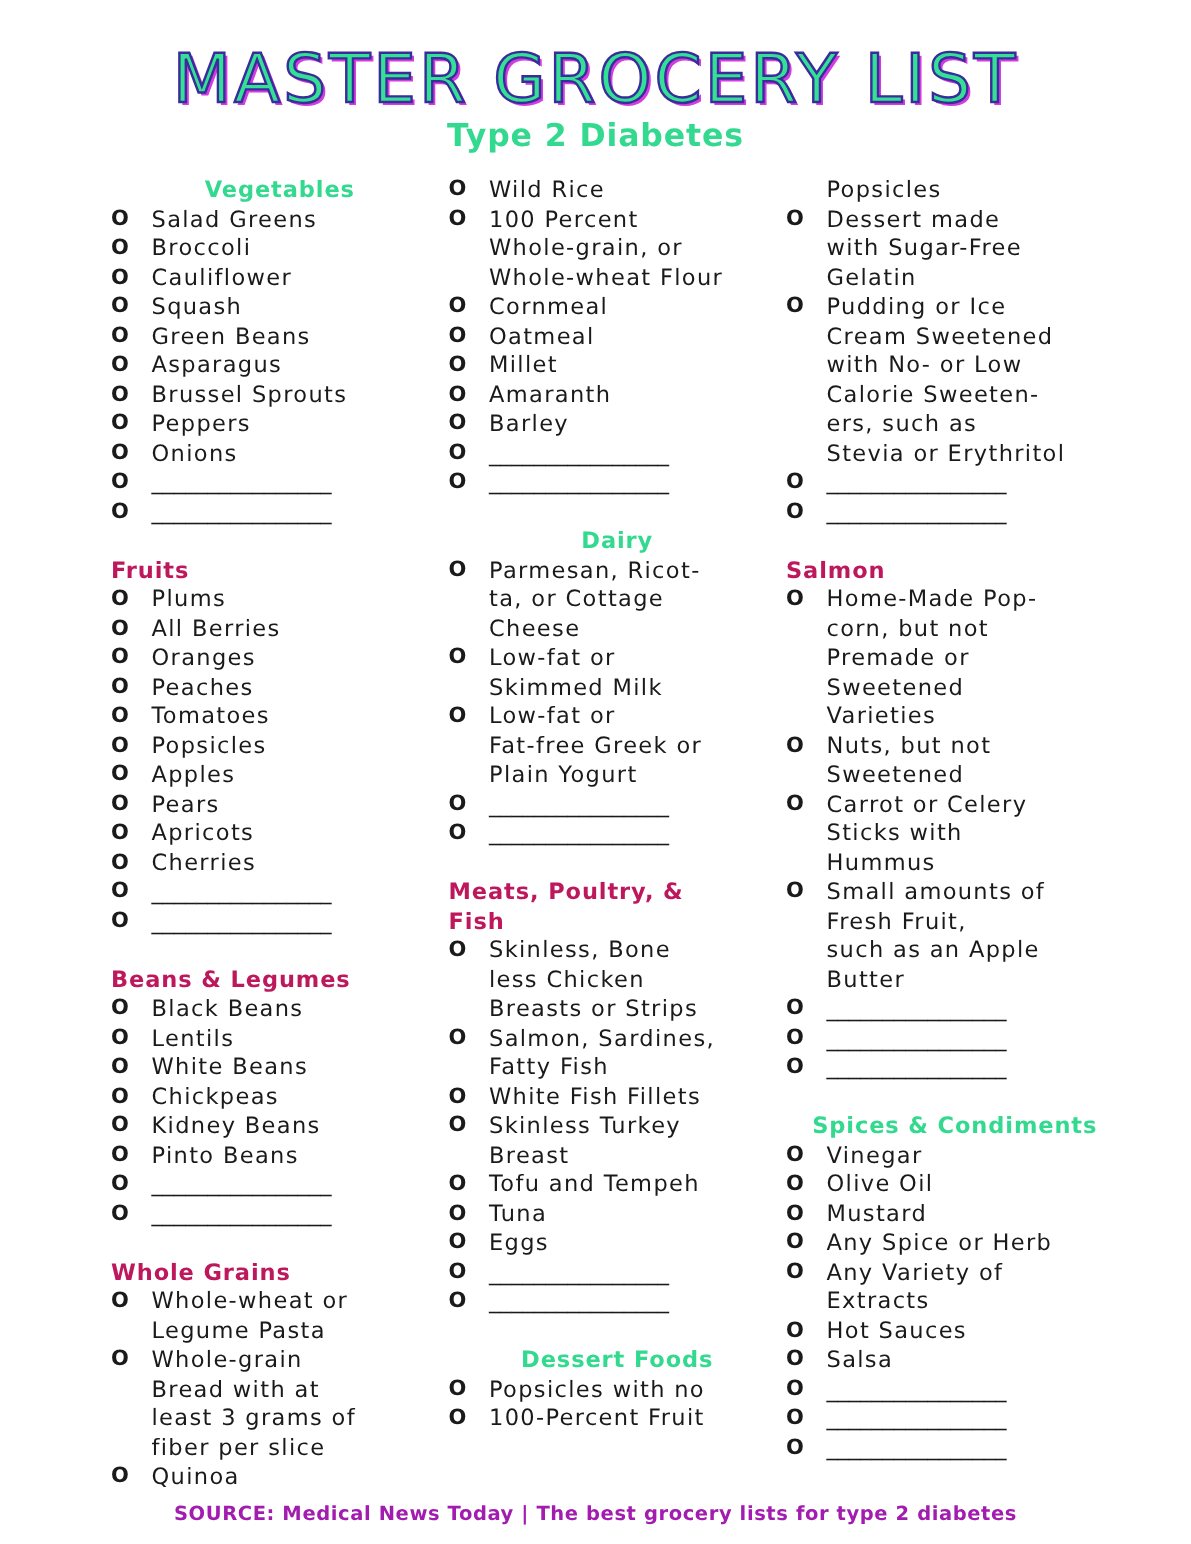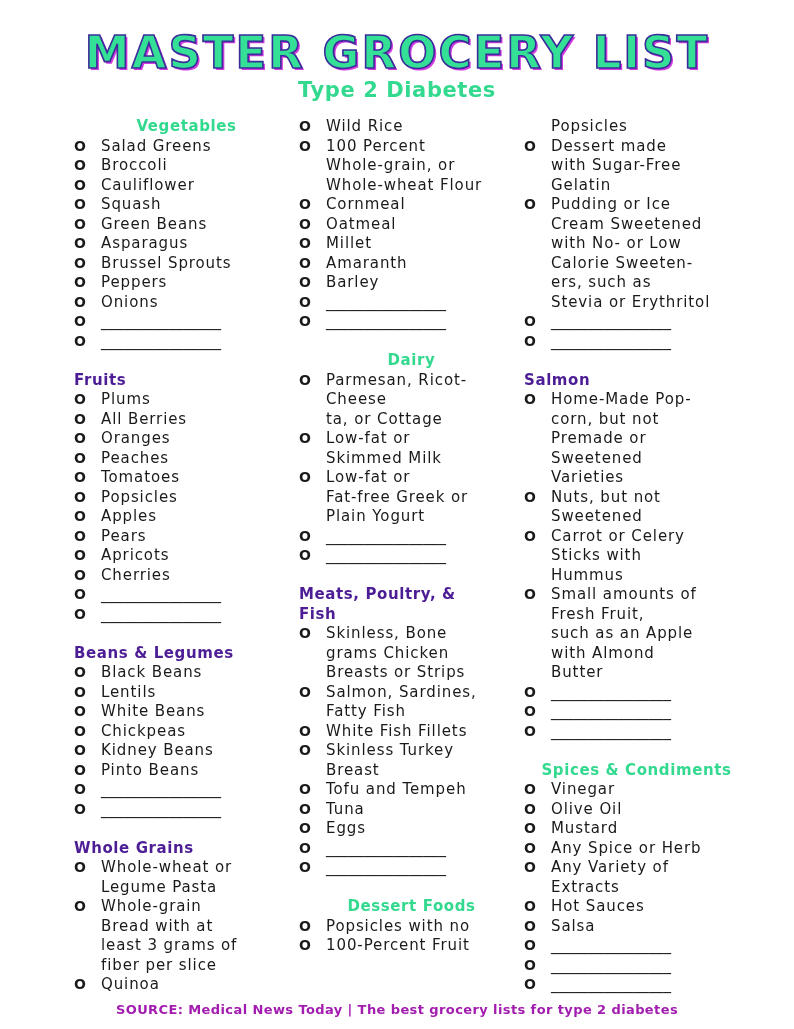--- a/index.html
+++ b/index.html
@@ -1,38 +1,38 @@
 <!DOCTYPE html>
 <html><head>
 <meta charset="utf-8">
 <style>
   html, body { margin:0; padding:0; background:#ffffff; }
   body { width:794px; height:1029px; position:relative; overflow:hidden;
          font-family:"DejaVu Sans", sans-serif; color:#1a1a1a; }
   .title {
     position:absolute; left:0; top:26px; width:794px; text-align:center;
-    font-family:"DejaVu Sans", sans-serif; font-weight:bold;
+    font-family:"DejaVu Sans", sans-serif; font-weight:normal;
     font-size:45px; letter-spacing:2px; line-height:54px;
     color:#33e096;
     -webkit-text-stroke:1.6px #3a2c9a;
     text-shadow:2px 2px 0 #d43be0;
   }
   .subtitle {
     position:absolute; left:0; top:78px; width:794px; text-align:center;
     font-weight:bold; font-size:21px; letter-spacing:0.6px; color:#33d98e;
   }
   .col { position:absolute; top:117px; width:225px; }
   .col1 { left:74px; }
   .col2 { left:299px; }
   .col3 { left:524px; }
   .line { height:19.5px; line-height:19.5px; font-size:15px; letter-spacing:0.9px;
           white-space:nowrap; position:relative; }
   .head { font-weight:bold; font-size:15px; letter-spacing:0.6px; }
   .head.green { color:#33d98e;text-align:center; }
-  .head.pink { color:#4c1d95; }
+  .head.pink { color:#be185d; }
   .bullet { position:absolute; left:0; top:0; font-weight:bold; font-size:14px; }
   .txt { position:absolute; left:27px; top:0; }
   .blank { position:absolute; left:27px; top:0; letter-spacing:0; }
   .gap { height:19.5px; }
   .source {
     position:absolute; left:0; top:1002px; width:794px; text-align:center;
     font-weight:bold; font-size:13px; color:#a21caf; letter-spacing:0.4px;
   }
 </style>
 </head>
@@ -241,24 +241,24 @@
       <span class="bullet">O</span>
       <span class="blank">________________</span>
     </div>
     <div class="gap"></div>
     <div class="line head green">Dairy</div>
     <div class="line">
       <span class="bullet">O</span>
       <span class="txt">Parmesan, Ricot-</span>
     </div>
     <div class="line">
+      <span class="txt">ta, or Cottage</span>
+    </div>
+    <div class="line">
       <span class="txt">Cheese</span>
-    </div>
-    <div class="line">
-      <span class="txt">ta, or Cottage</span>
     </div>
     <div class="line">
       <span class="bullet">O</span>
       <span class="txt">Low-fat or</span>
     </div>
     <div class="line">
       <span class="txt">Skimmed Milk</span>
     </div>
     <div class="line">
       <span class="bullet">O</span>
@@ -279,21 +279,21 @@
       <span class="blank">________________</span>
     </div>
     <div class="gap"></div>
     <div class="line head pink">Meats, Poultry, &amp;</div>
     <div class="line head pink">Fish</div>
     <div class="line">
       <span class="bullet">O</span>
       <span class="txt">Skinless, Bone</span>
     </div>
     <div class="line">
-      <span class="txt">grams Chicken</span>
+      <span class="txt">less Chicken</span>
     </div>
     <div class="line">
       <span class="txt">Breasts or Strips</span>
     </div>
     <div class="line">
       <span class="bullet">O</span>
       <span class="txt">Salmon, Sardines,</span>
     </div>
     <div class="line">
       <span class="txt">Fatty Fish</span>
@@ -418,23 +418,20 @@
     </div>
     <div class="line">
       <span class="bullet">O</span>
       <span class="txt">Small amounts of</span>
     </div>
     <div class="line">
       <span class="txt">Fresh Fruit,</span>
     </div>
     <div class="line">
       <span class="txt">such as an Apple</span>
-    </div>
-    <div class="line">
-      <span class="txt">with Almond</span>
     </div>
     <div class="line">
       <span class="txt">Butter</span>
     </div>
     <div class="line">
       <span class="bullet">O</span>
       <span class="blank">________________</span>
     </div>
     <div class="line">
       <span class="bullet">O</span>

